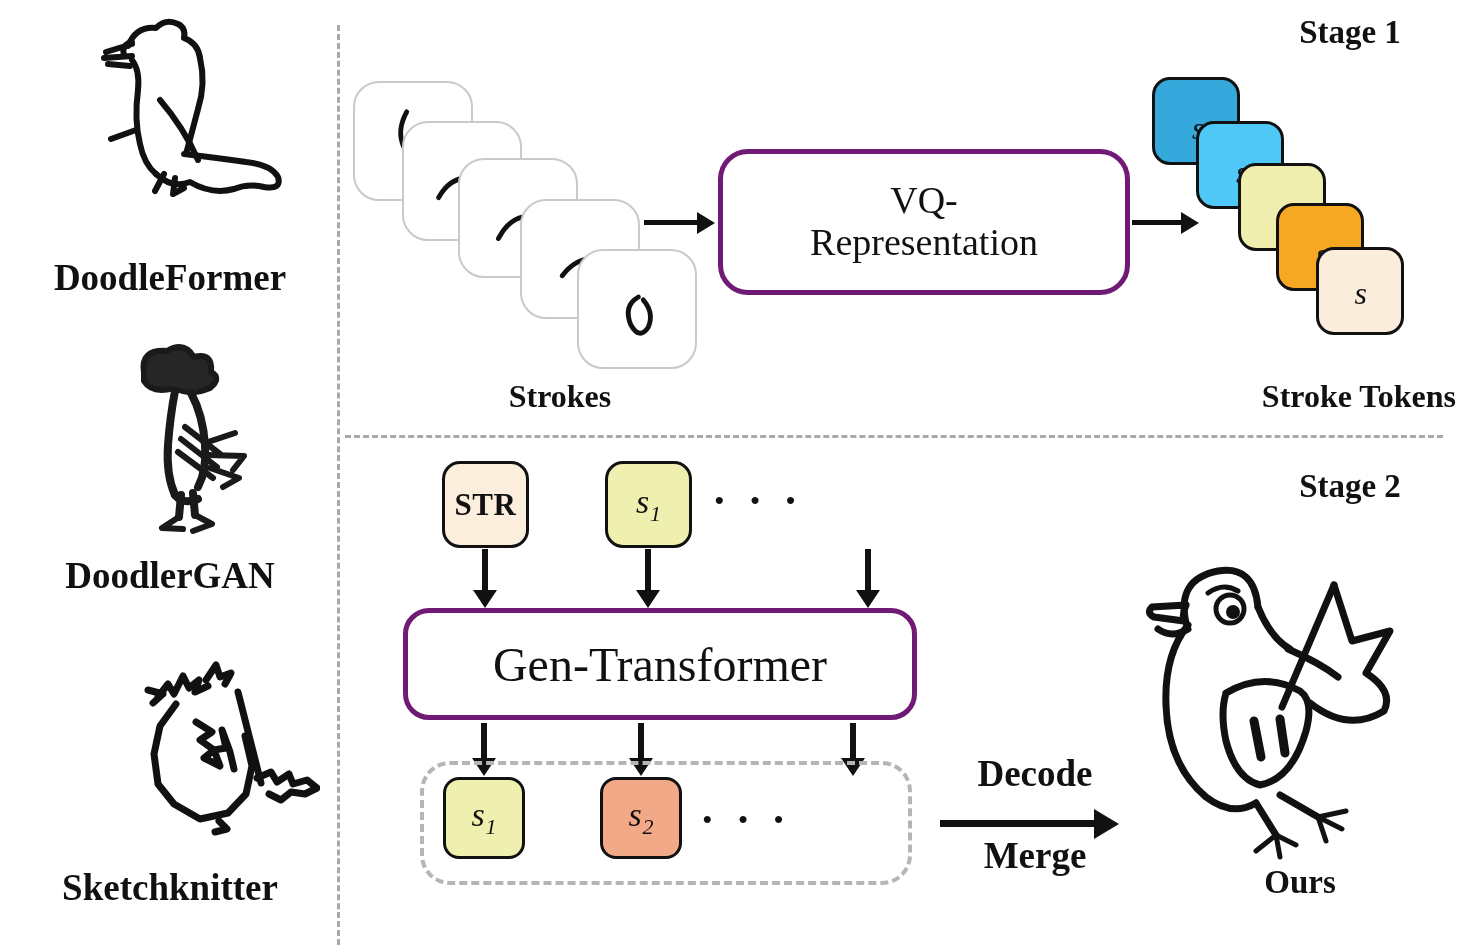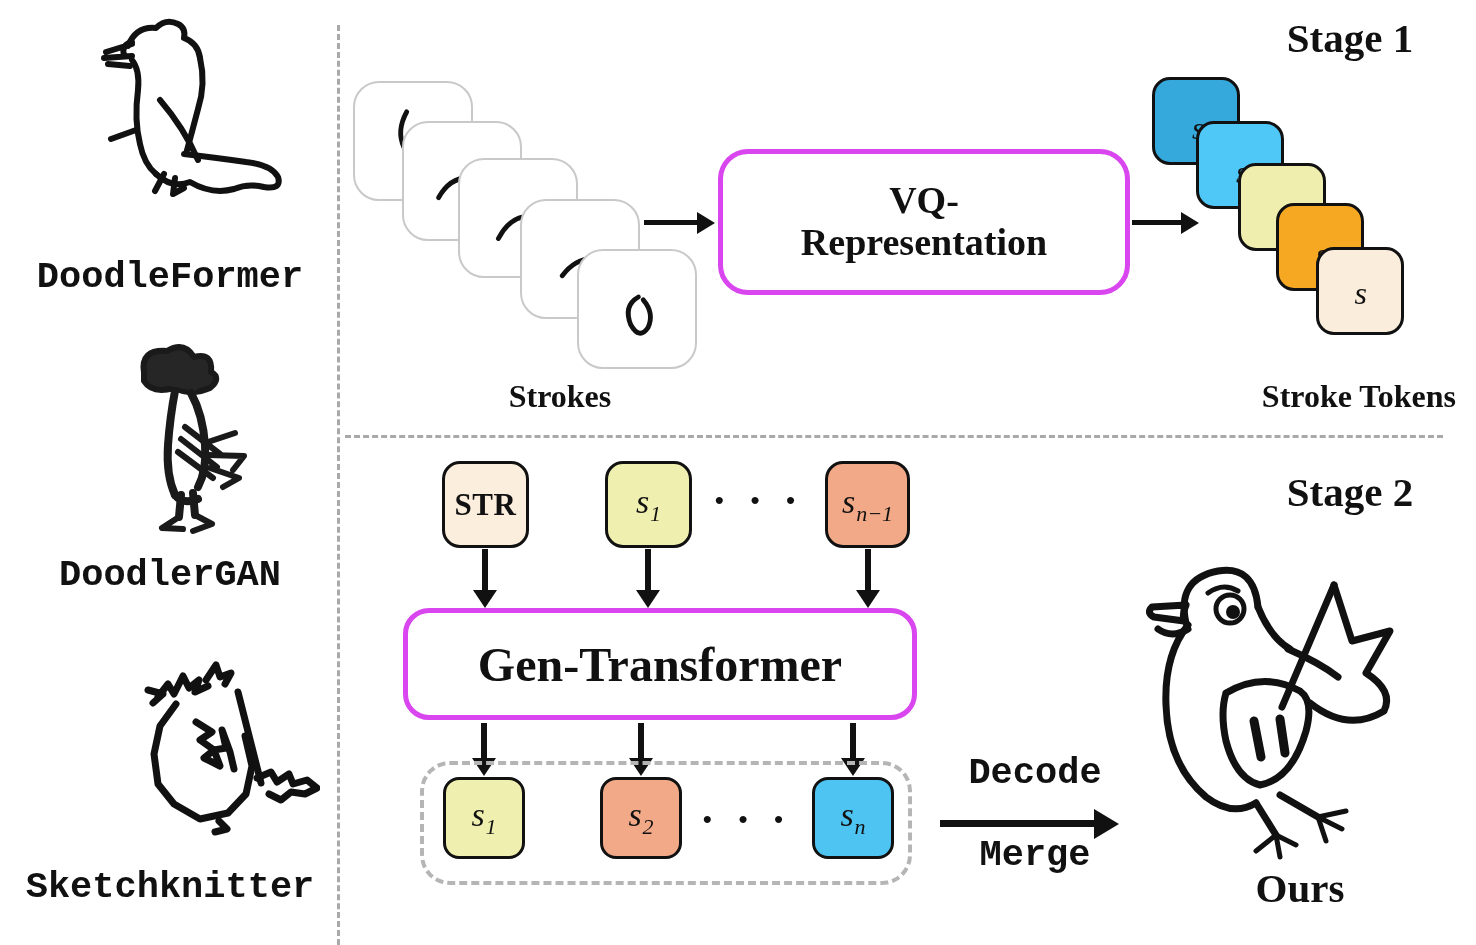--- a/index.html
+++ b/index.html
@@ -6,40 +6,40 @@
   .canvas{
     position:relative;width:1476px;height:945px;background:#ffffff;overflow:hidden;
     font-family:"Liberation Serif","DejaVu Serif",serif;color:#111;
   }
   
   .divider-v{position:absolute;left:337px;top:25px;height:920px;border-left:3px dashed #a9a9a9;}
   .divider-h{position:absolute;left:345px;top:435px;width:1098px;border-top:3px dashed #a9a9a9;}
 
   
   .caption{position:absolute;font-weight:bold;text-align:center;}
-  .cap-36{font-size:37px;font-family:Liberation Mono, monospace;}
+  .cap-36{font-size:37px;}
   .cap-38{font-size:32px;}
-  .cap-40{font-size:41px;}
+  .cap-40{font-size:33px;}
 
   
   .sketch{position:absolute;}
   .sketch path,.sketch line,.sketch circle{vector-effect:non-scaling-stroke;}
 
   
   .stroke-card{
     position:absolute;width:120px;height:120px;background:#fff;
     border:2.5px solid #c9c9c9;border-radius:26px;box-sizing:border-box;
   }
   .stroke-card svg{position:absolute;left:0;top:0;}
 
   
   .proc-box{
-    position:absolute;background:#fff;border:5px solid #d946ef;box-sizing:border-box;
+    position:absolute;background:#fff;border:5px solid #701a75;box-sizing:border-box;
     display:flex;align-items:center;justify-content:center;text-align:center;
-    font-weight:bold;
+    font-weight:normal;
   }
   .vq-box{left:718px;top:149px;width:412px;height:146px;border-radius:30px;font-size:38px;line-height:1.1;}
   .gen-box{left:403px;top:608px;width:514px;height:112px;border-radius:26px;font-size:48px;}
 
   
   .token{
     position:absolute;box-sizing:border-box;border:3.5px solid #111;
     display:flex;align-items:center;justify-content:center;
   }
   .tok-cascade{width:88px;height:88px;border-radius:18px;border-width:3px;}
@@ -182,23 +182,20 @@
 
   <div class="caption cap-40" style="left:1240px;top:468px;width:220px;">Stage 2</div>
 
   <div class="token tok-row" style="left: 442px; top: 461px; background: rgb(251, 238, 220);">
     <span class="tok-text tok-str">STR</span>
   </div>
   <div class="token tok-row" style="left: 605px; top: 461px; background: rgb(239, 239, 176);">
     <span class="tok-text"><i>s</i><sub>1</sub></span>
   </div>
   <div class="dots" style="left:712px;top:486px;width:96px;">• • •</div>
-  <div class="token tok-row" style="left: 825px; top: 461px; width: 85px; background: rgb(242, 169, 136);">
-    <span class="tok-text"><i>s</i><sub>n−1</sub></span>
-  </div>
 
   <div class="varrow" style="left:482px;top:549px;height:42px;"></div>
   <div class="varrow" style="left:645px;top:549px;height:42px;"></div>
   <div class="varrow" style="left:865px;top:549px;height:42px;"></div>
 
   <div class="proc-box gen-box">
     <div>Gen-Transformer</div>
   </div>
 
   <div class="varrow" style="left:481px;top:723px;height:36px;"></div>
@@ -206,23 +203,20 @@
   <div class="varrow" style="left:850px;top:723px;height:36px;"></div>
 
   <div class="out-container"></div>
   <div class="token tok-out" style="left: 443px; top: 777px; background: rgb(239, 239, 176);">
     <span class="tok-text"><i>s</i><sub>1</sub></span>
   </div>
   <div class="token tok-out" style="left: 600px; top: 777px; background: rgb(242, 169, 136);">
     <span class="tok-text"><i>s</i><sub>2</sub></span>
   </div>
   <div class="dots" style="left:700px;top:805px;width:96px;">• • •</div>
-  <div class="token tok-out" style="left: 812px; top: 777px; background: rgb(78, 196, 242);">
-    <span class="tok-text"><i>s</i><sub>n</sub></span>
-  </div>
 
   <div class="caption cap-36" style="left:945px;top:752px;width:180px;">Decode</div>
   <div class="harrow big" style="left:940px;top:820px;width:162px;"></div>
   <div class="caption cap-36" style="left:945px;top:834px;width:180px;">Merge</div>
 
   <svg class="sketch" style="left:1138px;top:545px;" width="276" height="318" viewBox="0 0 276 318" fill="none" stroke="#111" stroke-width="7" stroke-linecap="round" stroke-linejoin="round">
     <path d="M48,78 Q38,34 80,26 Q116,20 120,62"></path>
     <circle cx="92" cy="64" r="14" stroke-width="5"></circle>
     <circle cx="95" cy="67" r="7" fill="#111" stroke="none"></circle>
     <path d="M70,48 q15,-11 30,-2" stroke-width="5"></path>

